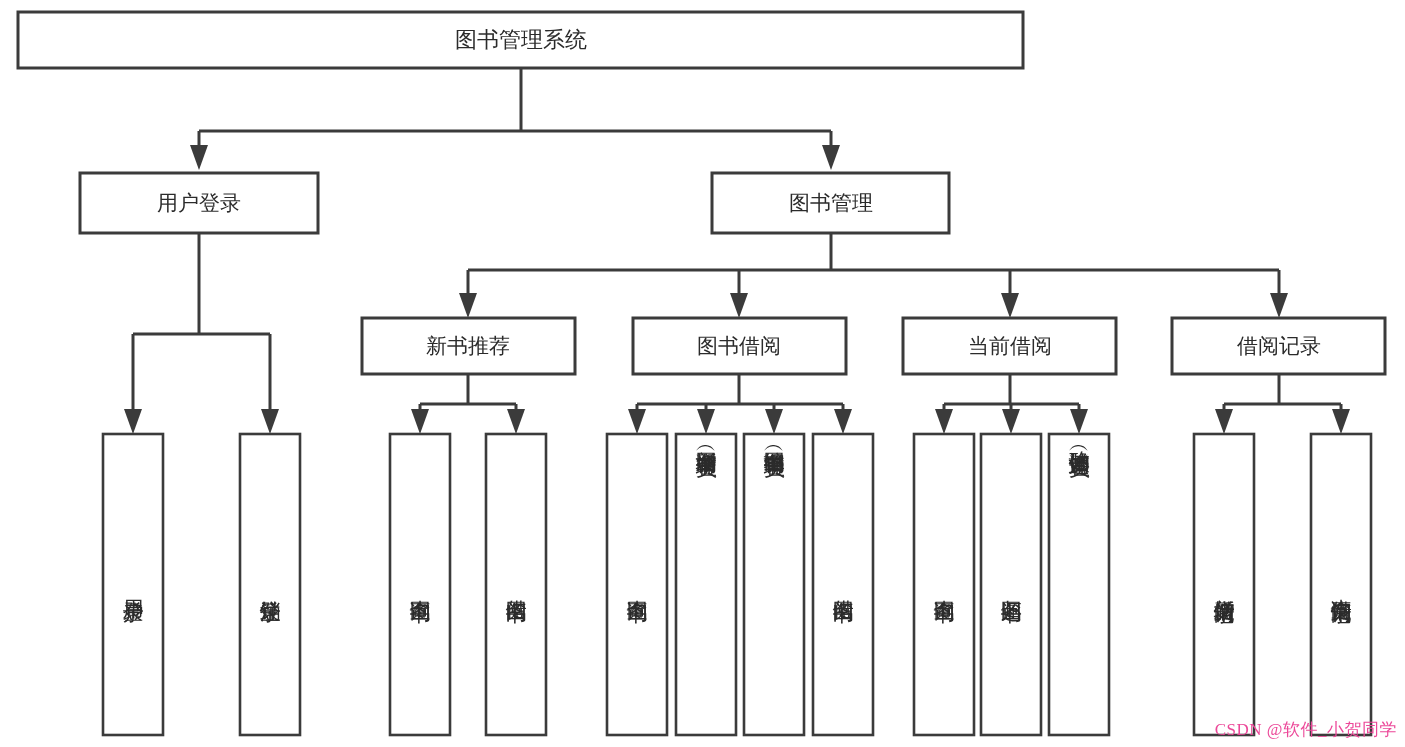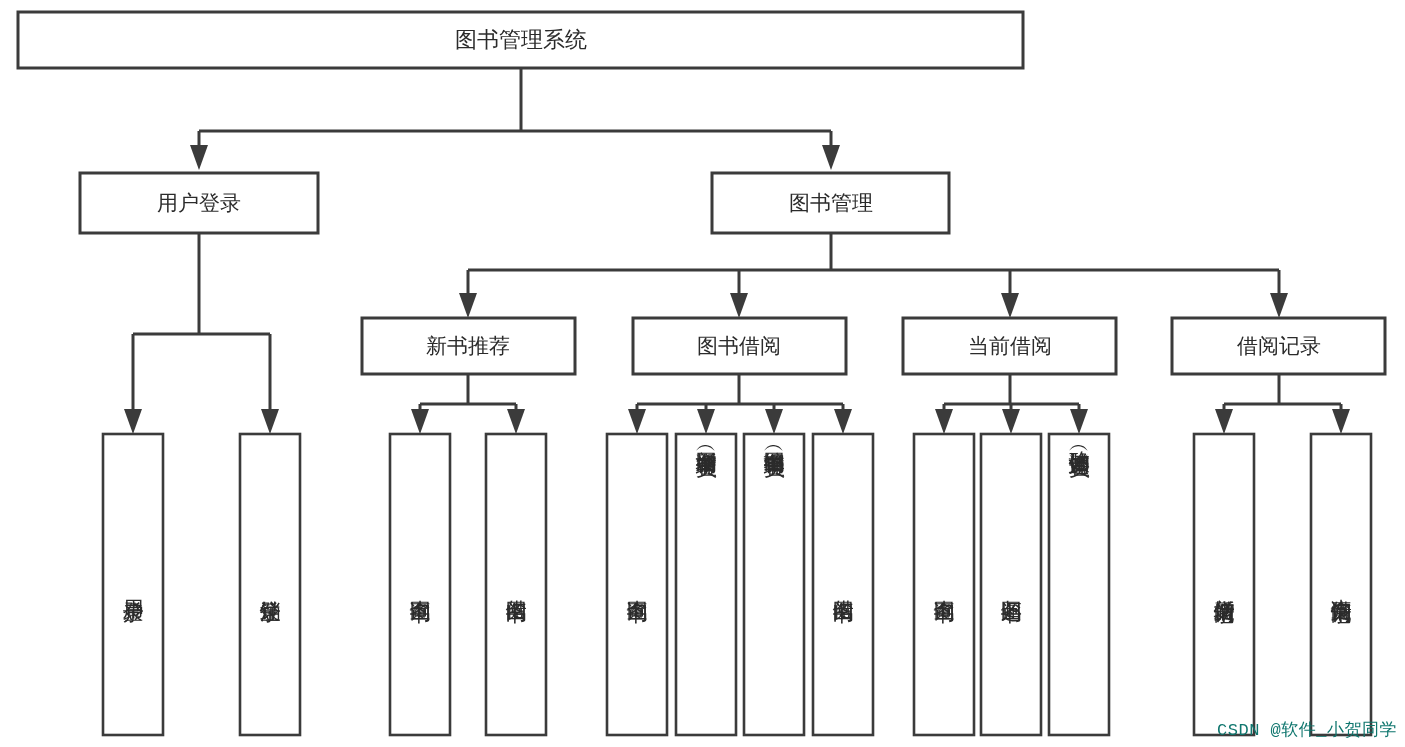--- a/index.html
+++ b/index.html
@@ -71,23 +71,23 @@
     font-size: 21px;
     line-height: 1.08;
     color: #2b2b2b;
     letter-spacing: 1px;
     white-space: nowrap;
   }
   .watermark {
     position: absolute;
     right: 8px;
     bottom: 6px;
-    font-family: Liberation Mono, monospace;
+    font-family: Liberation Serif, serif;
     font-size: 17px;
-    color: #0f766e;
+    color: #ec4899;
     letter-spacing: 0.5px;
     white-space: nowrap;
     user-select: none;
   }
 </style>
 </head>
 <body>
 
 <div id="diagram-root">
 

